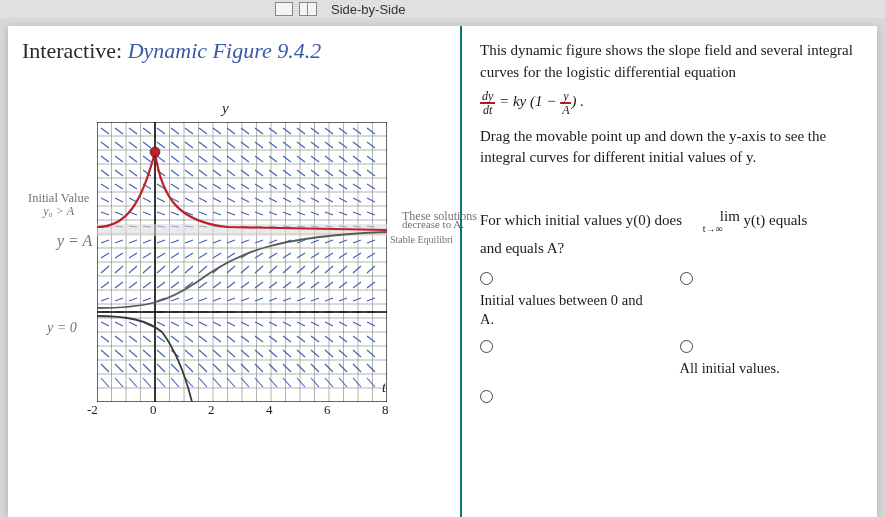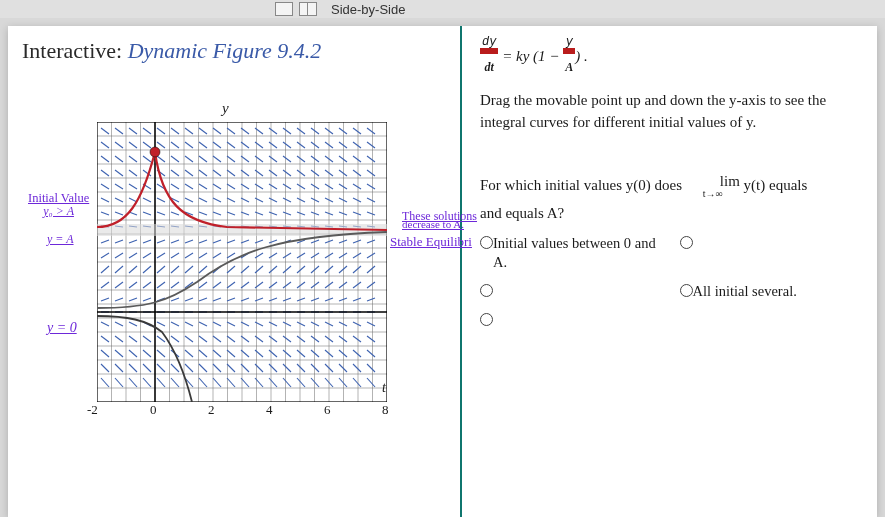--- a/index.html
+++ b/index.html
@@ -68,30 +68,29 @@
     .title .figref { font-style: italic; }
     .plot-wrap {
       position: relative;
       margin-left: 20px;
       width: 410px;
       height: 340px;
     }
     .side-label {
       position: absolute;
       font-size: 13px;
-      color: #6d28d9;
+      color: #737373;
       white-space: nowrap;
-      text-decoration: underline;
     }
     .lab-initial { left: -14px; top: 90px; line-height: 1.05; font-size: 12.5px; text-align: center; }
     .lab-initial .sub { font-style: italic; font-size: 12px; display:block; }
-    .lab-yA { left: 5px; top: 130px; font-style: italic; font-size: 12px;}
+    .lab-yA { left: 15px; top: 130px; font-style: italic; font-size: 16px;}
     .lab-y0 { left: 5px; top: 218px; font-style: italic; font-size: 14px;}
     .lab-these { left: 360px; top: 108px; font-size: 12px; line-height:1; }
-    .lab-stable { left: 348px; top: 132px; font-size: 13px; }
+    .lab-stable { left: 348px; top: 132px; font-size: 10px; }
     .x-ticks {
       position: absolute;
       top: 300px;
       font-size: 13px;
       text-align: center;
     }
     svg.plot { position:absolute; top: 20px; left: 55px; }
     .plot-y-top { position:absolute; left: 180px; top: -2px; font-style:italic; font-size:15px;}
     .plot-t { position:absolute; left: 340px; top: 278px; font-style:italic; font-size:14px;}
     .right-pane p { margin-bottom: 10px; }
@@ -100,41 +99,43 @@
       display: grid;
       grid-template-columns: 1fr 1fr;
       column-gap: 20px;
       row-gap: 10px;
       margin-top: 8px;
       font-size: 14.5px;
     }
     .opt {
       display: flex;
       align-items: flex-start;
+      gap: 6px;
       line-height: 1.3;
+      flex-direction: column;
     }
     .radio {
       width: 13px; height: 13px;
       border: 1.5px solid #444;
       border-radius: 50%;
       flex-shrink: 0;
       margin-top: 2px;
       background: #fff;
     }
     .question { margin-top: 40px; }
     .frac {
       display: inline-block;
       vertical-align: middle;
       text-align: center;
       font-size: 12px;
       line-height: 1;
       font-style: italic;
     }
-    .frac .num { display:block; border-bottom:6px solid #b91c1c; padding: 0 2px; font-family: Liberation Mono, monospace;}
-    .frac .den { display:block; padding: 7px 2px; font-weight: bold;}
+    .frac .num { display:block; border-bottom:2px solid #b91c1c; padding: 0 2px;}
+    .frac .den { display:block; padding: 0 2px;}
   </style>
 </head>
 <body>
 
 <div class="topbar">
   <span class="win-icon"></span>
   <span class="win-icon split"></span>
   <span style="margin-left:8px;">Side-by-Side</span>
 </div>
 
@@ -623,20 +624,23 @@
       <div class="x-ticks" style="left:45px">-2</div>
       <div class="x-ticks" style="left:108px">0</div>
       <div class="x-ticks" style="left:166px">2</div>
       <div class="x-ticks" style="left:224px">4</div>
       <div class="x-ticks" style="left:282px">6</div>
       <div class="x-ticks" style="left:340px">8</div>
     </div>
   </div>
 
   <div class="right-pane">
+    <p>
+      <span>This dynamic figure shows the slope field and several integral curves for the logistic differential equation</span>
+    </p>
     <p class="eqn" style="margin:-4px 0 10px 0;">
       <span class="frac"><span class="num">dy</span><span class="den">dt</span></span>
       <span> = ky </span>
       <span>(1 − </span><span class="frac"><span class="num">y</span><span class="den">A</span></span><span>) .</span>
     </p>
     <p>Drag the movable point up and down the y-axis to see the integral curves for different initial values of y.</p>
 
     <div class="question">
       <p>
         <span>For which initial values y(0) does </span>
@@ -654,21 +658,21 @@
           <span>Initial values between 0 and A.</span>
         </div>
         <div class="opt">
           <span class="radio"></span>
         </div>
         <div class="opt">
           <span class="radio"></span>
         </div>
         <div class="opt">
           <span class="radio"></span>
-          <span>All initial several.</span>
+          <span>All initial values.</span>
         </div>
         <div class="opt">
           <span class="radio"></span>
         </div>
       </div>
     </div>
   </div>
 </div>
 
 </body></html>

